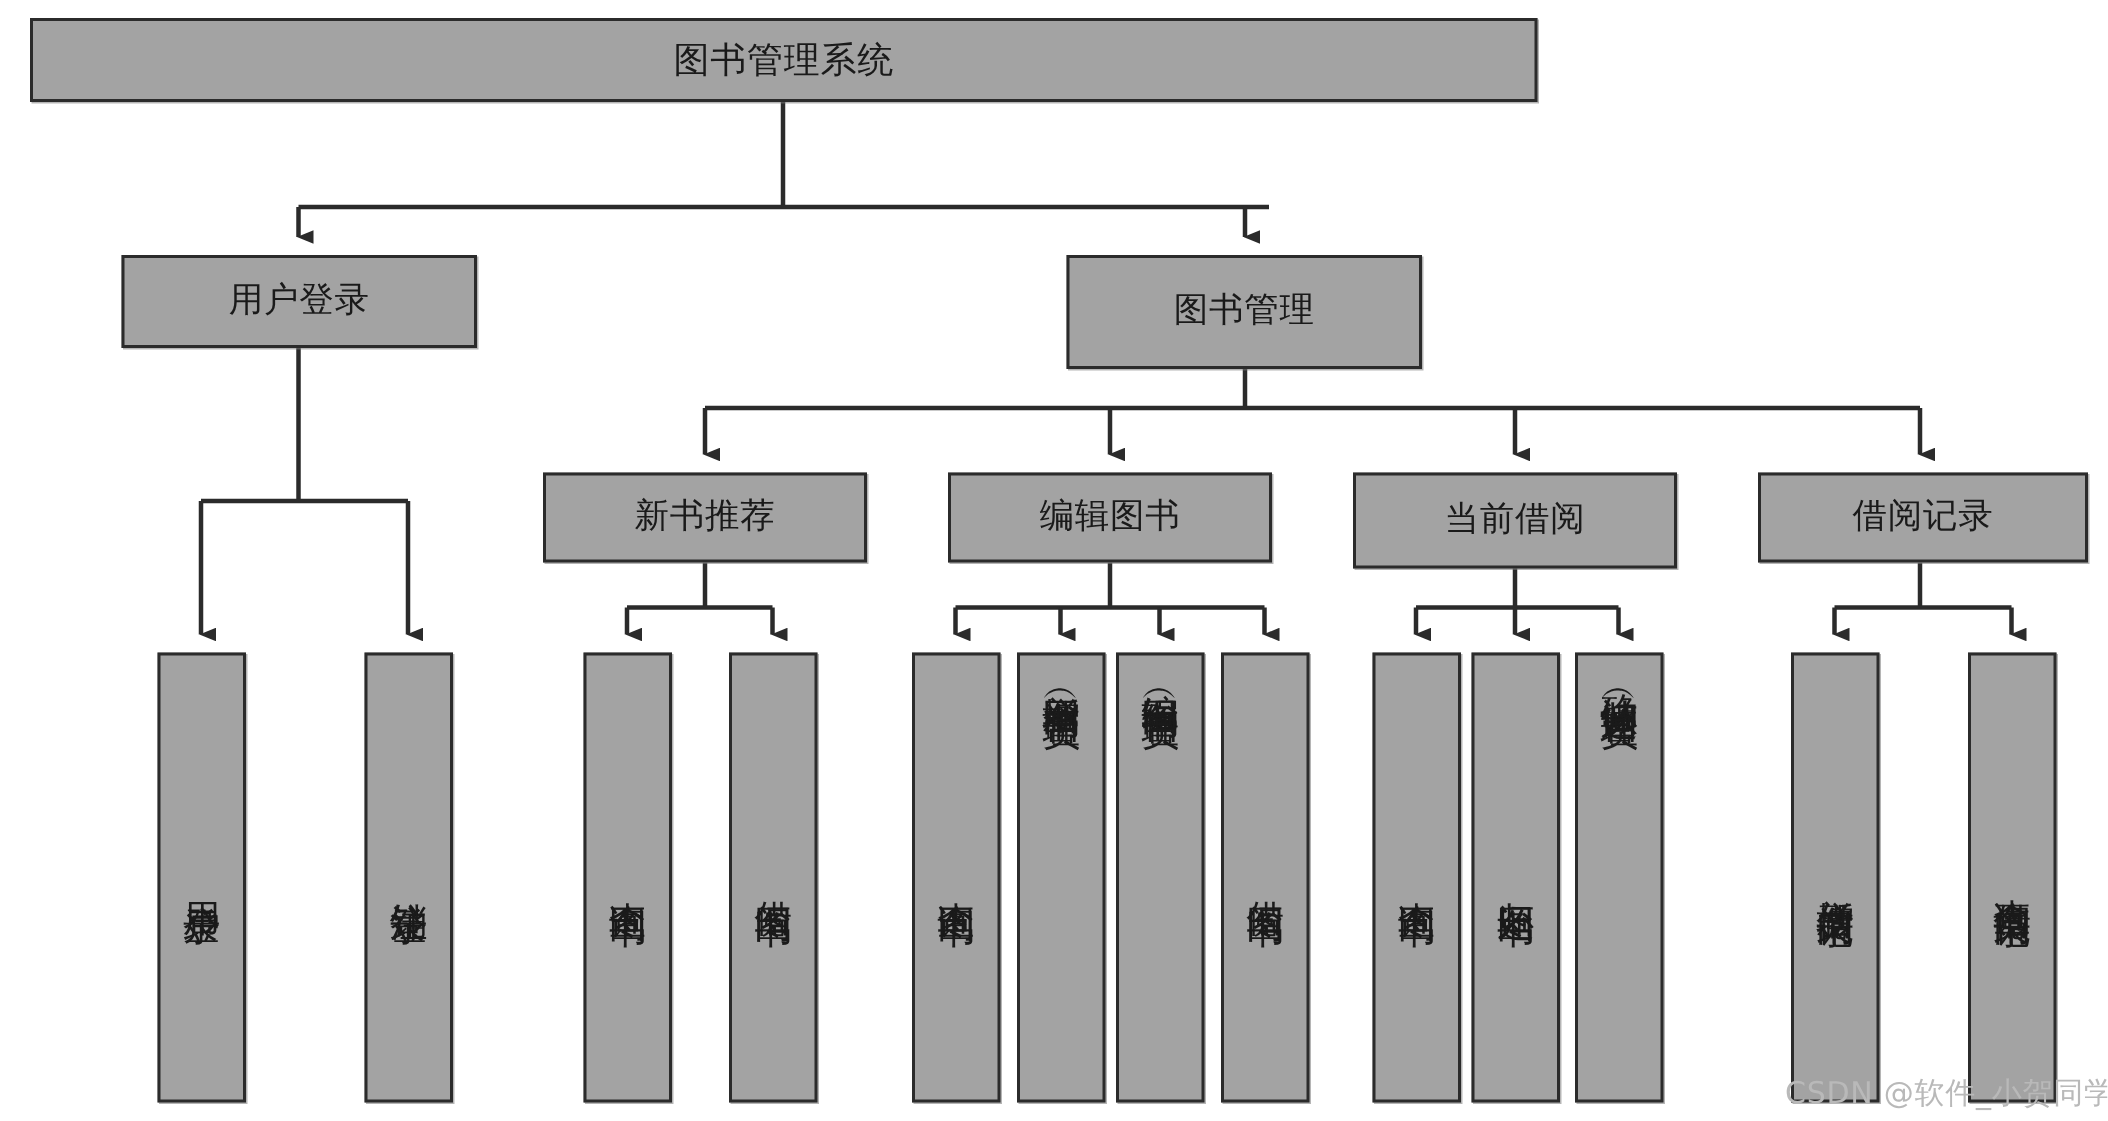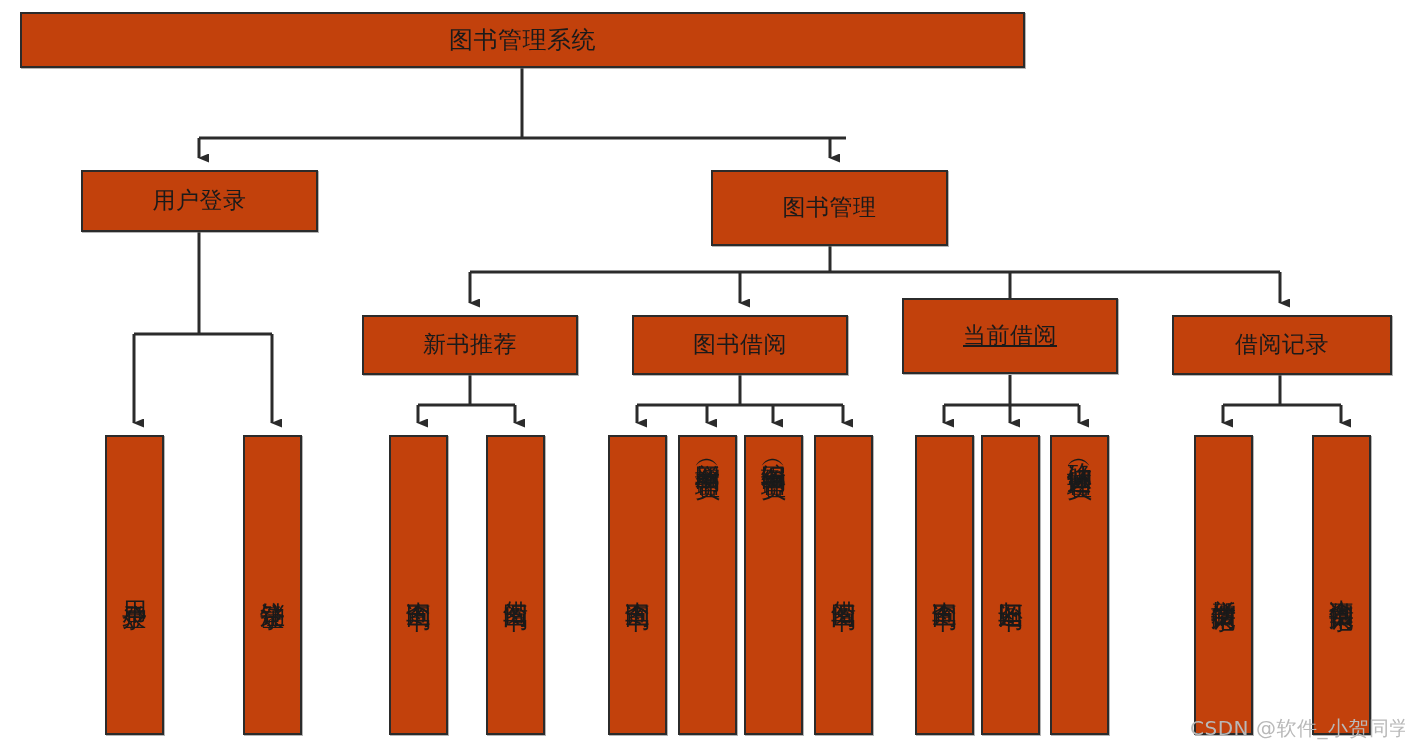--- a/index.html
+++ b/index.html
@@ -21,21 +21,21 @@
   #diagram-svg {
     position: absolute;
     left: 0;
     top: 0;
     width: 1405px;
     height: 747px;
   }
   .node {
     position: absolute;
     box-sizing: border-box;
-    background: #c2410c;
+    background: #a3a3a3;
     border: 2px solid #2b2b2b;
     display: flex;
     align-items: center;
     justify-content: center;
     color: #1a1a1a;
     box-shadow: 1px 1px 0 rgba(120,120,120,0.55);
   }
   .node-label {
     display: block;
     text-align: center;
@@ -143,24 +143,24 @@
 
   <div class="node horiz" style="left:711px; top:170px; width:237px; height:76px;">
     <span class="node-label">图书管理</span>
   </div>
 
   <div class="node horiz" style="left:362px; top:315px; width:216px; height:60px;">
     <span class="node-label">新书推荐</span>
   </div>
 
   <div class="node horiz" style="left:632px; top:315px; width:216px; height:60px;">
-    <span class="node-label">图书借阅</span>
-  </div>
-
-  <div class="node horiz" style="left:902px; top:298px; width:216px; height:76px;text-decoration:underline;">
+    <span class="node-label">编辑图书</span>
+  </div>
+
+  <div class="node horiz" style="left:902px; top:315px; width:216px; height:64px;">
     <span class="node-label">当前借阅</span>
   </div>
 
   <div class="node horiz" style="left:1172px; top:315px; width:220px; height:60px;">
     <span class="node-label">借阅记录</span>
   </div>
 
   <div class="node vert centered" style="left:105px; top:435px; width:59px; height:300px;">
     <span class="node-label">用户登录</span>
   </div>

